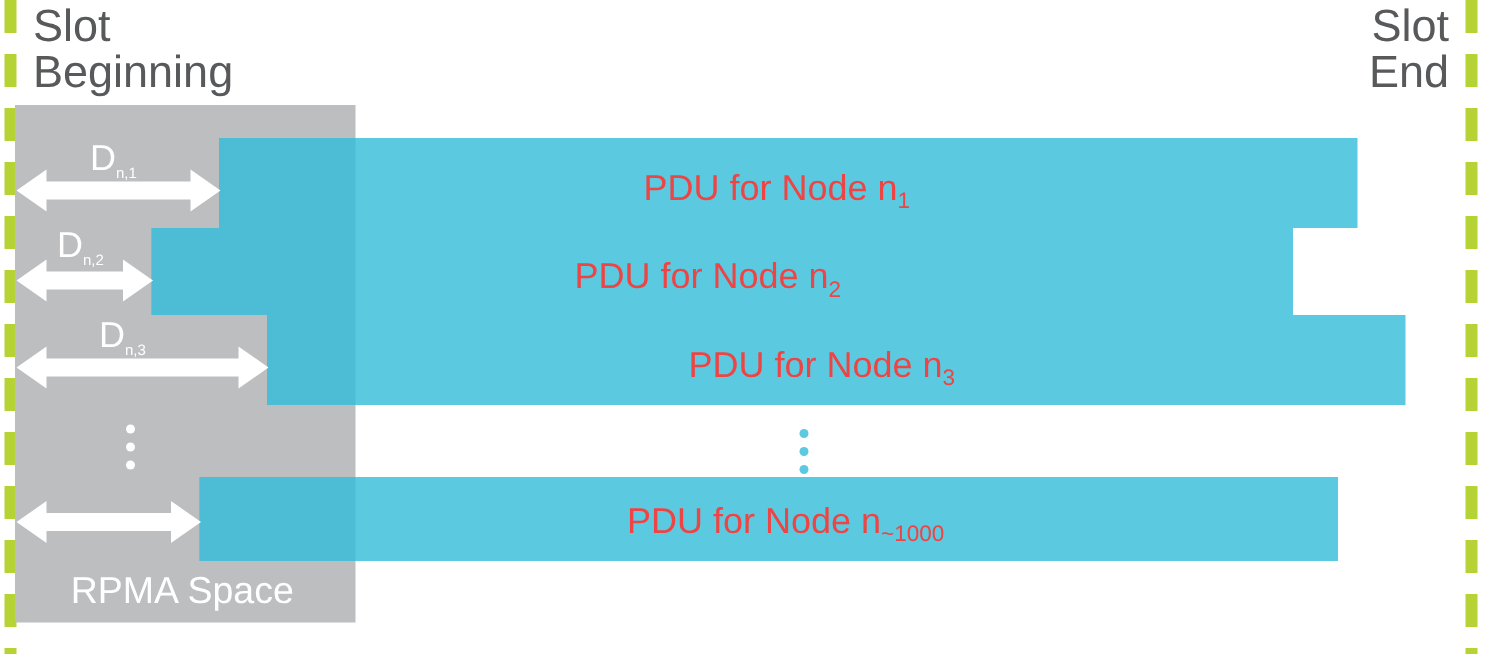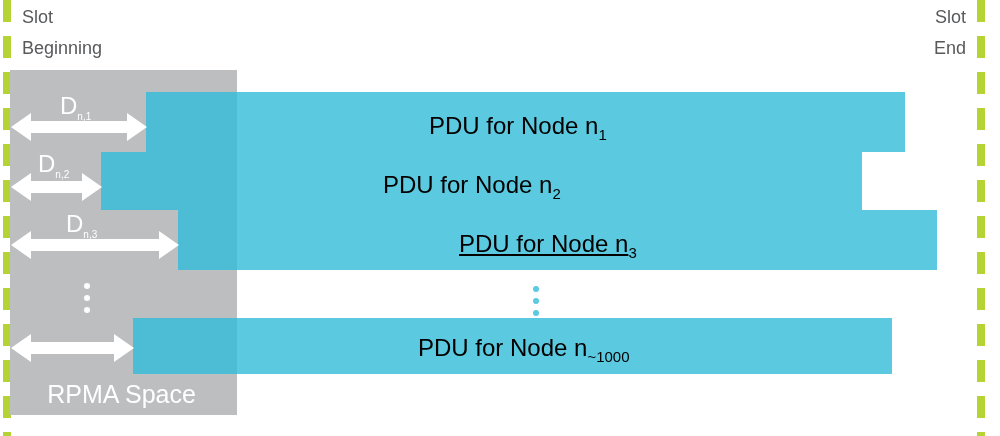--- a/index.html
+++ b/index.html
@@ -29,21 +29,21 @@
     background-size: 100% 36px;
     background-repeat: repeat-y;
   }
   #slot-line-left  { left: 3px; }
   #slot-line-right { left: 977px; }
 
   
   .slot-label {
     position: absolute;
     color: #58595b;
-    font-size: 18px;
+    font-size: 30px;
     line-height: 31px;
     white-space: pre-line;
   }
   #slot-begin-label { left: 22px; top: 2px; text-align: left; }
   #slot-end-label   { left: 880px; top: 2px; width: 86px; text-align: right; }
 
   
   #rpma-space {
     position: absolute;
     left: 10px;
@@ -79,33 +79,33 @@
     background: #4cbdd4;
   }
   #pdu-overlap-1 { left: 146px; top:  92px; width:  91px; height: 60px; }
   #pdu-overlap-2 { left: 101px; top: 152px; width: 136px; height: 58px; }
   #pdu-overlap-3 { left: 178px; top: 210px; width:  59px; height: 60px; }
   #pdu-overlap-4 { left: 133px; top: 318px; width: 104px; height: 56px; }
 
   
   .pdu-label {
     position: absolute;
-    color: #000000;
+    color: #ef4444;
     font-size: 24px;
     line-height: 28px;
     white-space: nowrap;
   }
   .pdu-label .sub {
     font-size: 15px;
     vertical-align: sub;
     line-height: 1;
   }
   #pdu-label-1 { left: 429px; top: 112px; }
   #pdu-label-2 { left: 383px; top: 171px; }
-  #pdu-label-3 { left: 459px; top: 230px; text-decoration: underline; }
+  #pdu-label-3 { left: 459px; top: 230px; }
   #pdu-label-4 { left: 418px; top: 334px; }
 
   
   .arrow {
     position: absolute;
     height: 34px;
   }
   .arrow svg { display: block; }
   #arrow-1 { left: 11px; top: 110px; width: 136px; }
   #arrow-2 { left: 11px; top: 170px; width:  91px; }

